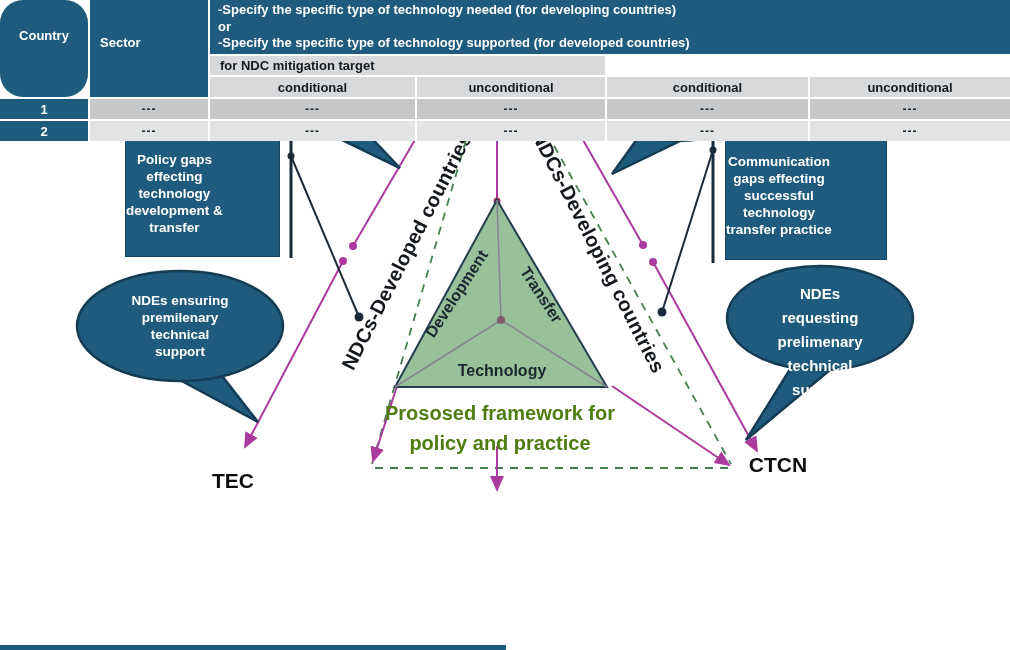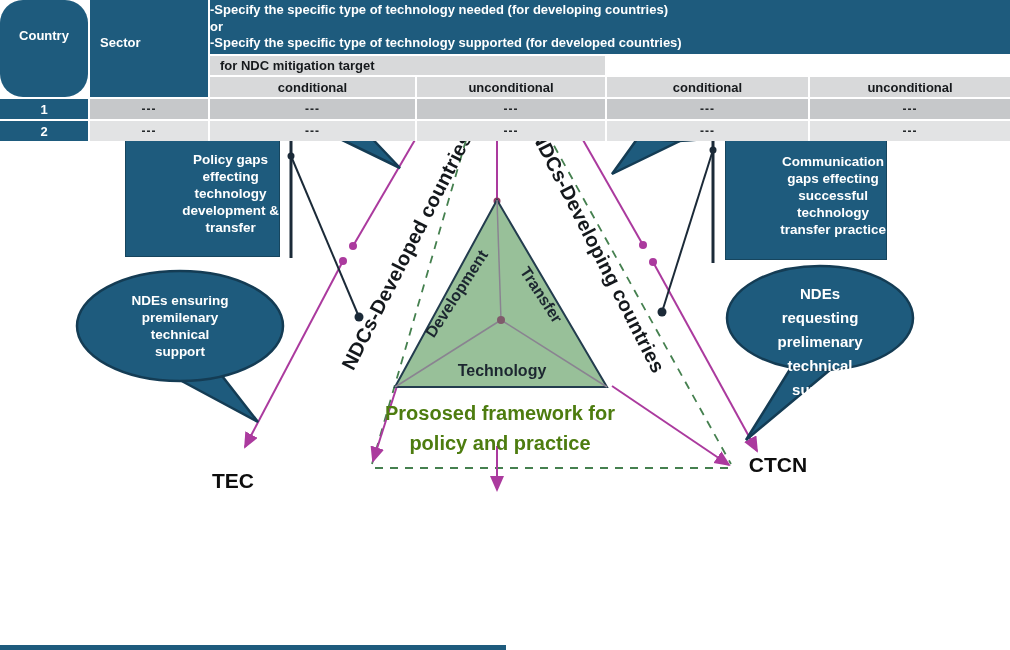--- a/index.html
+++ b/index.html
@@ -9,21 +9,21 @@
   }
   #stage svg{position:absolute;left:0;top:0;}
   .txt{position:absolute;color:#111;}
   .node-label{font-size:21px;font-weight:600;color:#0d0d0d;text-align:center;}
   .bubble-text{
     color:#fff;font-weight:700;font-size:13px;line-height:16.5px;text-align:center;
     white-space:pre-line;
   }
   .box{
     position:absolute;background:#1e5b7d;border:1px solid #16455e;
-    display:flex;align-items:center;justify-content:flex-end;
+    display:flex;align-items:center;justify-content:flex-start;
   }
   .box-text{
     color:#fff;font-weight:700;font-size:13.5px;line-height:17px;text-align:center;
     white-space:pre-line;
   }
   .edge-label{font-size:20px;font-weight:700;color:#14181c;text-align:center;letter-spacing:.2px;}
   .tri-label{font-size:16px;font-weight:700;color:#1c2630;text-align:center;}
   .caption{font-size:20px;font-weight:600;line-height:30px;text-align:center;color:#4d7c0f;}
   
   .tbl{
@@ -35,21 +35,21 @@
   }
   .cell{display:flex;align-items:center;font-size:13px;}
   .teal{background:#1e5b7d;color:#fff;font-weight:700;}
   .gray-h{background:#d8d9da;color:#16191c;font-weight:700;}
   .gray-r1{background:#c6c8ca;color:#26292c;font-weight:700;}
   .gray-r2{background:#e2e3e4;color:#26292c;font-weight:700;}
   .center{justify-content:center;text-align:center;}
   .padl{padding-left:10px;}
   .spec{
     flex-direction:column;align-items:flex-start;justify-content:center;
-    font-size:13px;line-height:16.5px;
+    font-size:13px;line-height:16.5px;padding-left:8px;
   }
   .dash-val{font-size:12px;letter-spacing:1px;}
   .bottom-strip{position:absolute;left:0;top:645px;width:506px;height:5px;background:#1e5b7d;}
 </style>
 </head>
 <body>
 
 <div id="stage">
 
   <svg width="1010" height="650" viewBox="0 0 1010 650">

